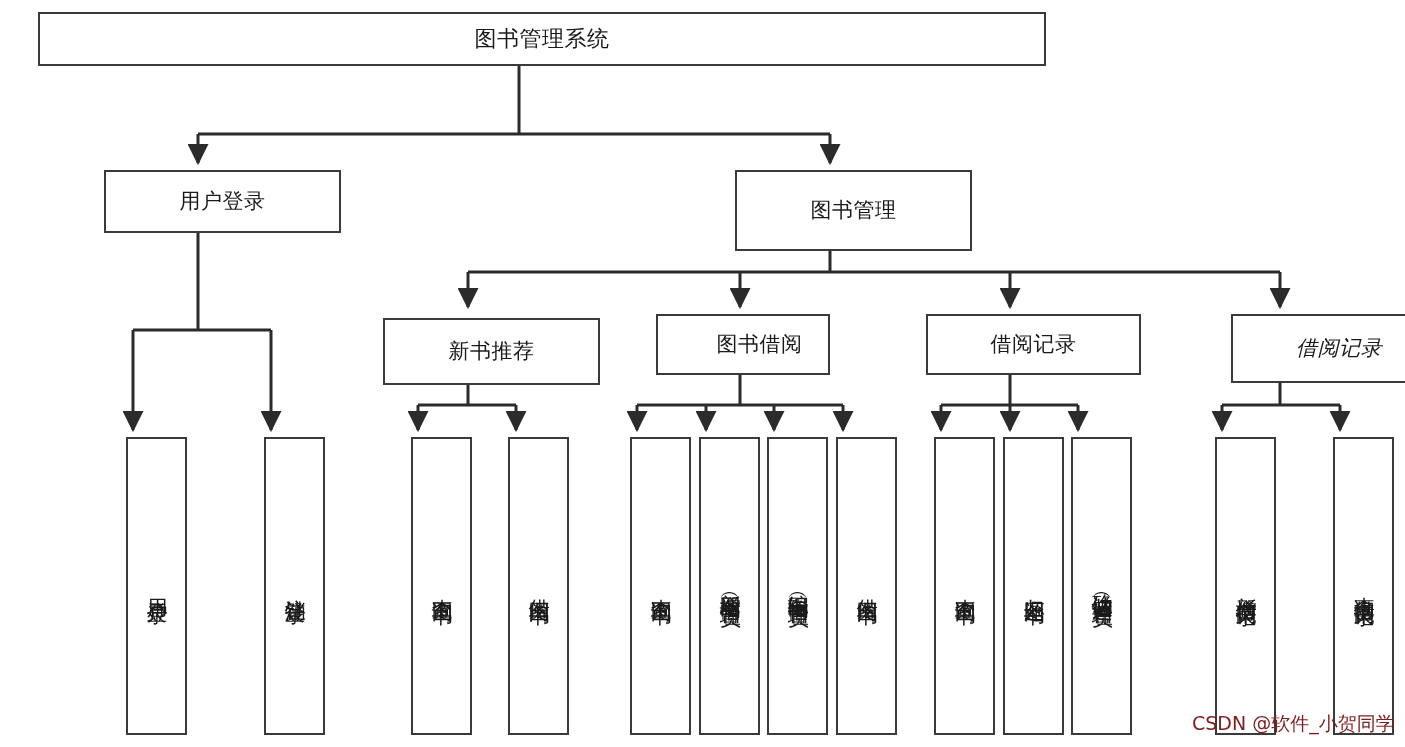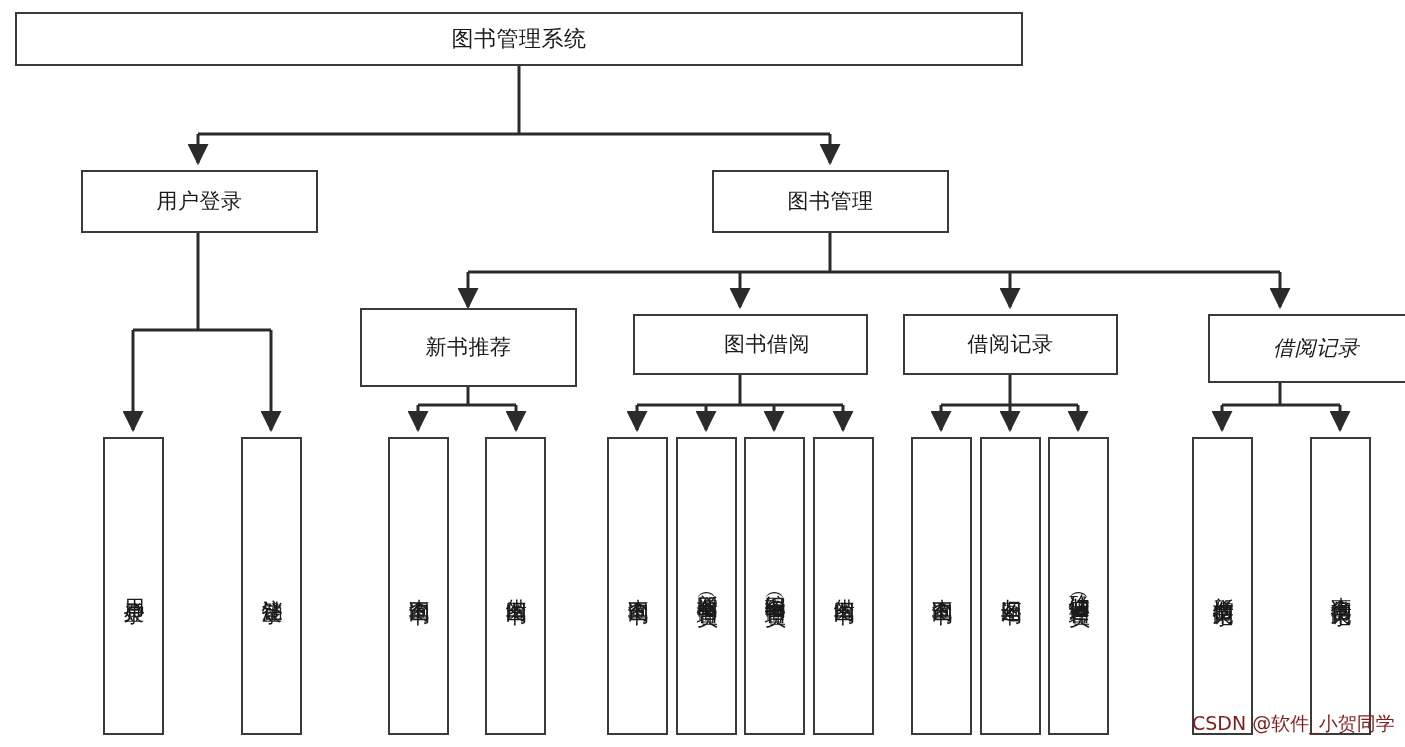--- a/index.html
+++ b/index.html
@@ -29,20 +29,21 @@
   .node {
     position: absolute;
     box-sizing: border-box;
     background: #ffffff;
     border: 2px solid #3a3a3a;
     display: flex;
     align-items: center;
     justify-content: center;
     color: #1a1a1a;
     z-index: 2;
+    margin-left: 23px;
   }
   .node-label {
     display: block;
     text-align: center;
     white-space: nowrap;
     letter-spacing: 0.5px;
   }
   
   .node.horiz .node-label {
     font-size: 21px;
@@ -132,28 +133,28 @@
     </g>
   </svg>
 
   <div class="node horiz root" style="left:15px; top:12px; width:1008px; height:54px;">
     <span class="node-label">图书管理系统</span>
   </div>
 
   <div class="node horiz" style="left:81px; top:170px; width:237px; height:63px;">
     <span class="node-label">用户登录</span>
   </div>
-  <div class="node horiz" style="left:712px; top:170px; width:237px; height:63px;">
+  <div class="node horiz" style="left:712px; top:170px; width:237px; height:81px;">
     <span class="node-label">图书管理</span>
   </div>
 
-  <div class="node horiz" style="left:360px; top:308px; width:217px; height:79px;">
+  <div class="node horiz" style="left:360px; top:318px; width:217px; height:67px;">
     <span class="node-label">新书推荐</span>
   </div>
-  <div class="node horiz" style="left:633px; top:314px; width:235px; height:61px;padding-left:33px;">
+  <div class="node horiz" style="left:633px; top:314px; width:174px; height:61px;padding-left:33px;">
     <span class="node-label">图书借阅</span>
   </div>
   <div class="node horiz" style="left:903px; top:314px; width:215px; height:61px;">
     <span class="node-label">借阅记录</span>
   </div>
   <div class="node horiz" style="left:1208px; top:314px; width:216px; height:69px;font-style:italic;">
     <span class="node-label">借阅记录</span>
   </div>
 
   <div class="node vert" style="left:103px; top:437px; width:61px; height:298px;">

